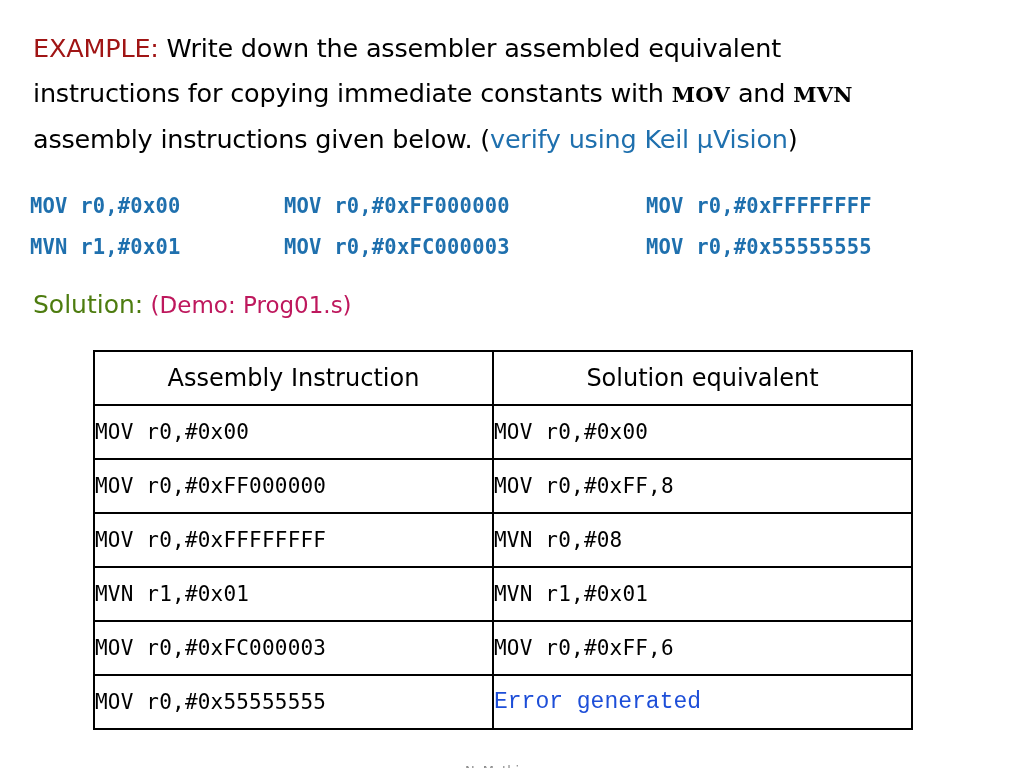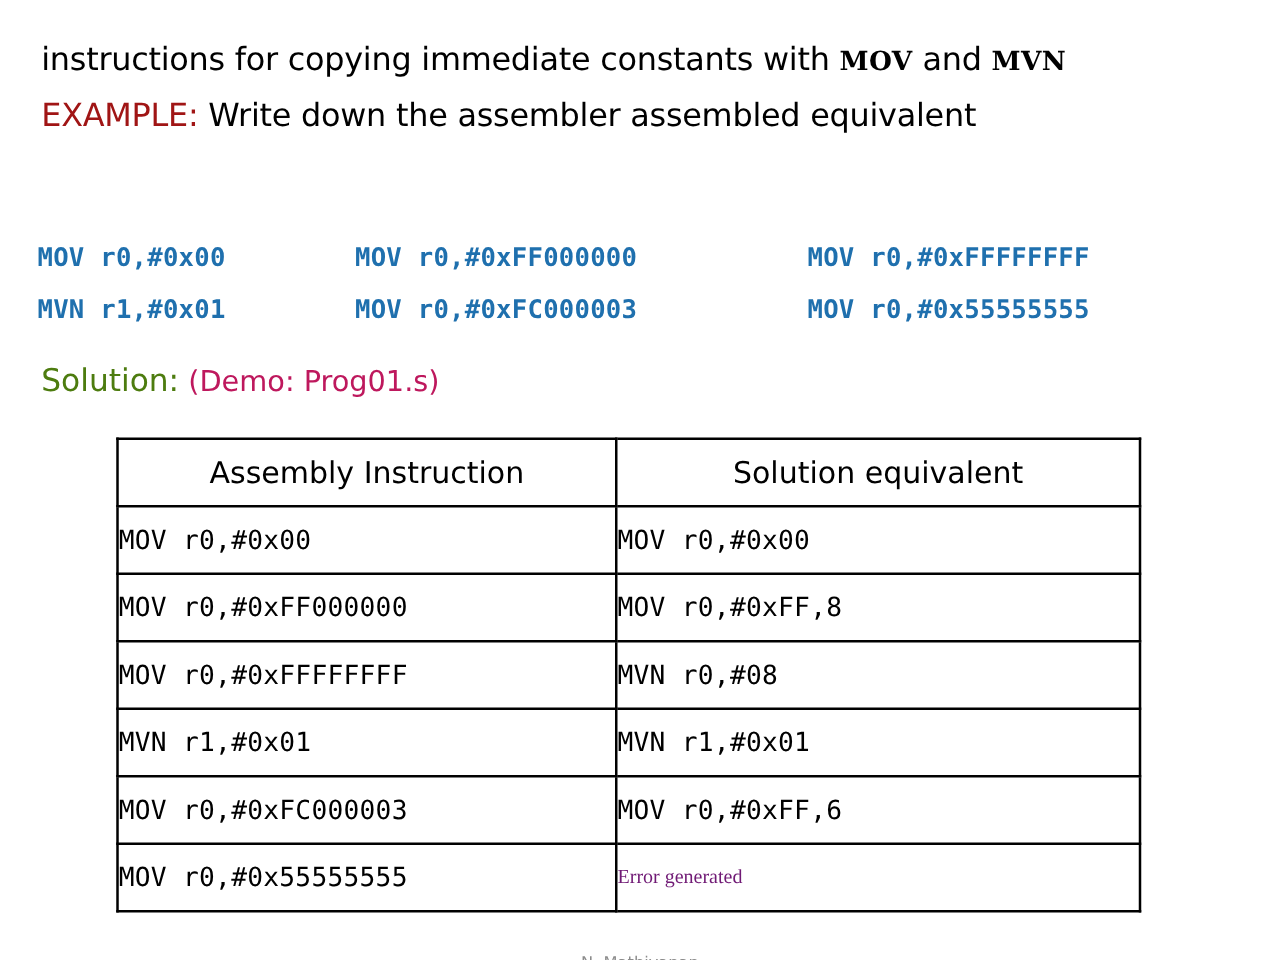--- a/index.html
+++ b/index.html
@@ -124,24 +124,24 @@
     font-weight: 400;
     font-size: 21px;
     color: #000000;
     padding-left: 16px;
     letter-spacing: 0.2px;
     white-space: pre;
     text-align: left;
   }
   .cell-prose {
     height: 52px;
-    font-family: Liberation Serif, serif;
-    font-weight: 400;
-    font-size: 16px;
-    color: #701a75;
+    font-family: Liberation Mono, monospace;
+    font-weight: 400;
+    font-size: 23px;
+    color: #1d4ed8;
     padding-left: 16px;
     text-align: left;
   }
 
   
   .footer {
     position: absolute;
     left: 0;
     top: 723px;
     width: 1024px;
@@ -150,24 +150,27 @@
     font-size: 13px;
     color: #8C8C8C;
     margin-top: 40px;
   }
 </style>
 </head>
 <body>
 
 <div class="prose">
   <span class="ln">
+    <span class="kw-red">EXAMPLE:</span><span> Write down the assembler assembled equivalent</span>
+  </span>
+  <span class="ln">
     <span>instructions for copying immediate constants with </span><span class="mono-inline">MOV</span><span> and </span><span class="mono-inline">MVN</span>
   </span>
   <span class="ln">
-    <span class="kw-red">EXAMPLE:</span><span> Write down the assembler assembled equivalent</span>
+    <span>assembly instructions given below. (</span><span class="kw-blue"><span>verify using Keil </span><span class="mu">μ</span><span>Vision</span></span><span>)</span>
   </span>
 </div>
 
 <div class="code-grid">
   <div class="code-row">
     <span class="code-cell cc1">MOV r0,#0x00</span>
     <span class="code-cell cc2">MOV r0,#0xFF000000</span>
     <span class="code-cell cc3">MOV r0,#0xFFFFFFFF</span>
   </div>
   <div class="code-row">

